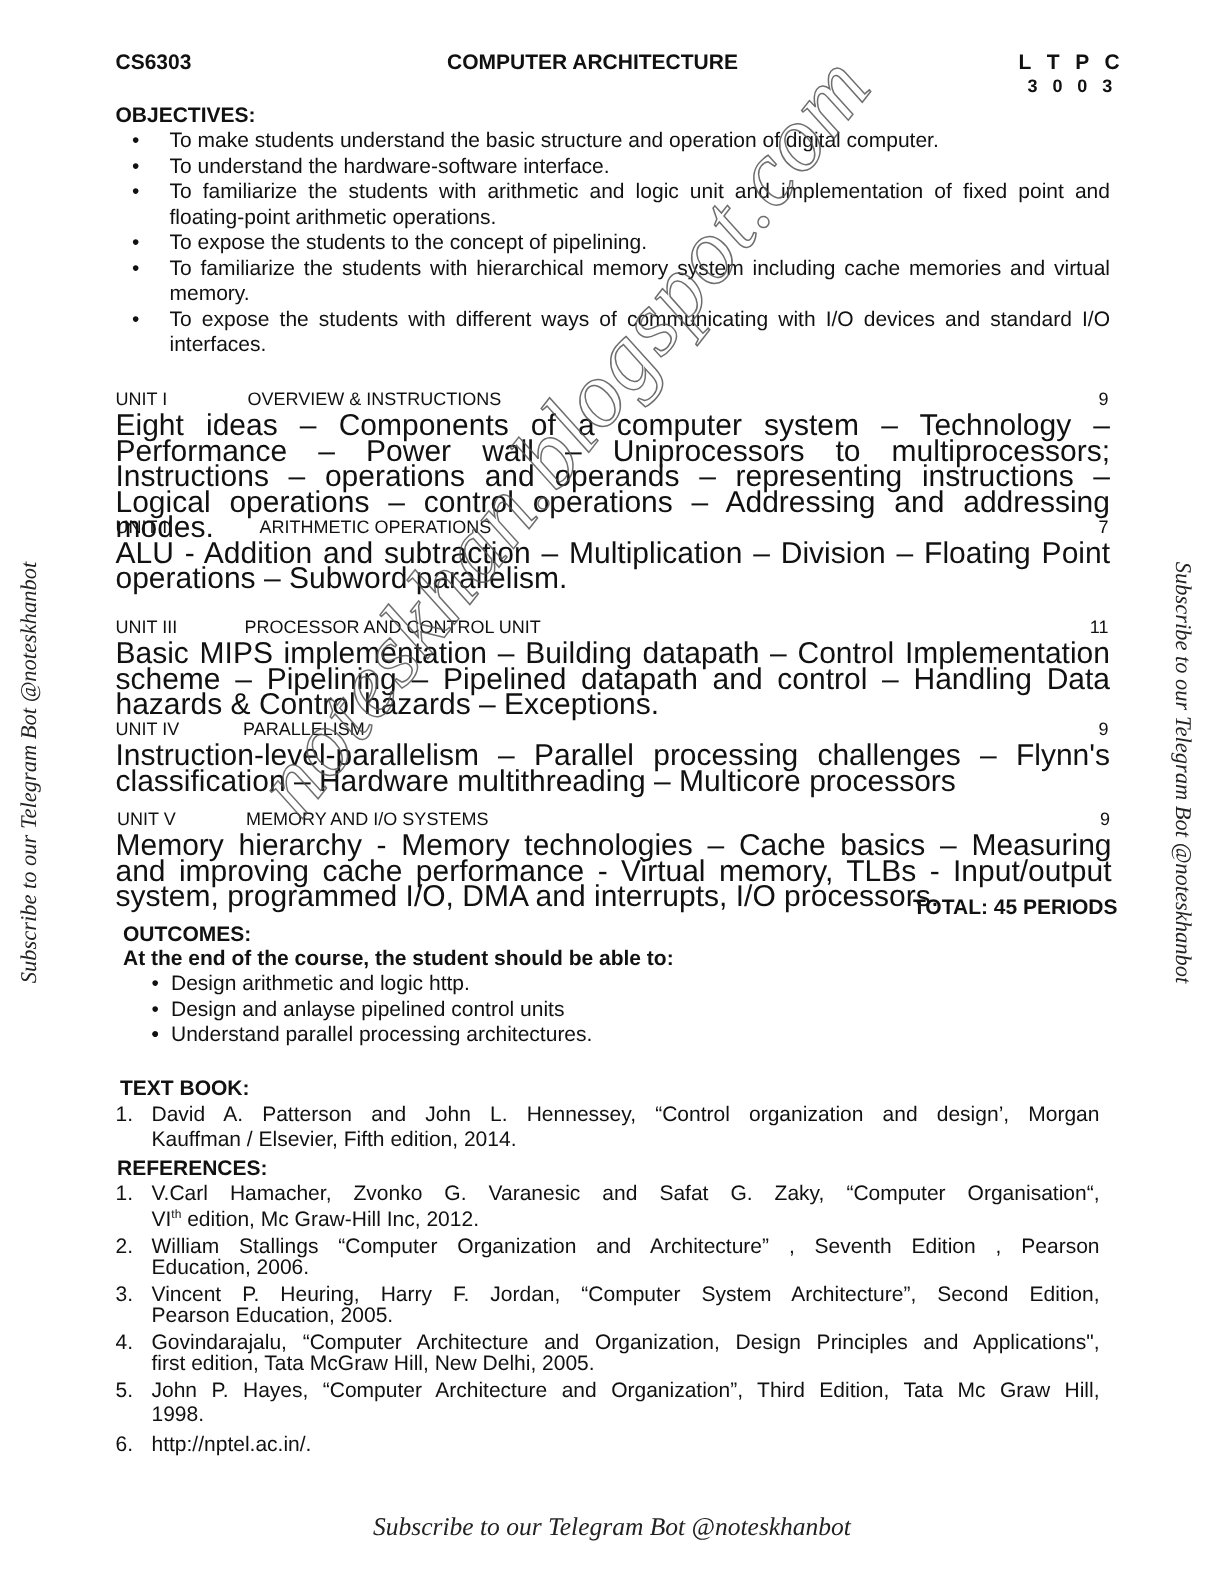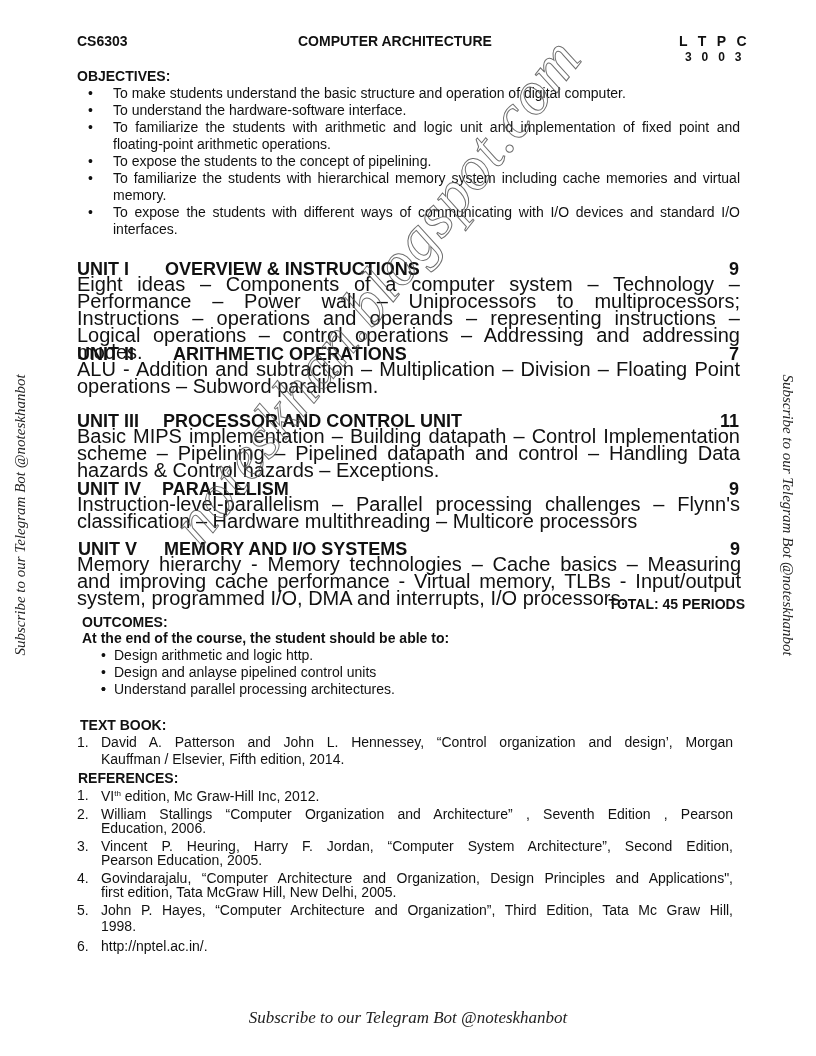--- a/index.html
+++ b/index.html
@@ -15,21 +15,21 @@
 
   .sec-head { font-size: 14px; font-weight: bold; }
 
   ul.bul { position: absolute; margin: 0; padding: 0; list-style: none; }
   ul.bul li { position: relative; font-size: 14px; line-height: 17px; }
   ul.obj { left: 77px; top: 65px; width: 663px; }
   ul.obj li { padding-left: 36px; text-align: justify; }
   ul.obj li .dot { position: absolute; left: 11px; top: 0; }
 
   .unit { position: absolute; left: 77px; width: 663px; }
-  .unit .uh { position: relative; height: 17px; font-size: 18px; font-weight: bold; }
+  .unit .uh { position: relative; height: 17px; font-size: 12px; font-weight: normal; }
   .unit .uh .un { position: absolute; left: 0; top: 0; }
   .unit .uh .ut { position: absolute; top: 0; }
   .unit .uh .uhrs { position: absolute; right: 1px; top: 0; }
   .unit .ub { font-size: 20px; line-height: 17px; text-align: justify; }
 
   ul.out { left: 101px; top: 627px; width: 400px; }
   ul.out li { padding-left: 13px; }
   ul.out li .dot { position: absolute; left: 0; top: 0; }
 
   ol.refs { position: absolute; margin: 0; padding: 0; list-style: none; left: 77px; width: 656px; }
@@ -128,20 +128,21 @@
       <span class="num">1.</span>
       <span class="l1" style="line-height:17px;">David A. Patterson and John L. Hennessey, “Control organization and design’, Morgan</span>
       <span class="l2" style="line-height:17px;">Kauffman / Elsevier, Fifth edition, 2014.</span>
     </li>
   </ol>
 
   <div class="abs sec-head" style="left:78px; top:750px;">REFERENCES:</div>
   <ol class="refs" style="top:767px;">
     <li style="margin-bottom:3px;">
       <span class="num">1.</span>
+      <span class="l1">V.Carl Hamacher, Zvonko G. Varanesic and Safat G. Zaky, “Computer Organisation“,</span>
       <span class="l2"><span>VI</span><span class="sup">th</span><span> edition, Mc Graw-Hill Inc, 2012.</span></span>
     </li>
     <li style="margin-bottom:3px;">
       <span class="num">2.</span>
       <span class="l1">William Stallings “Computer Organization and Architecture” , Seventh Edition , Pearson</span>
       <span class="l2">Education, 2006.</span>
     </li>
     <li style="margin-bottom:3px;">
       <span class="num">3.</span>
       <span class="l1">Vincent P. Heuring, Harry F. Jordan, “Computer System Architecture”, Second Edition,</span>

